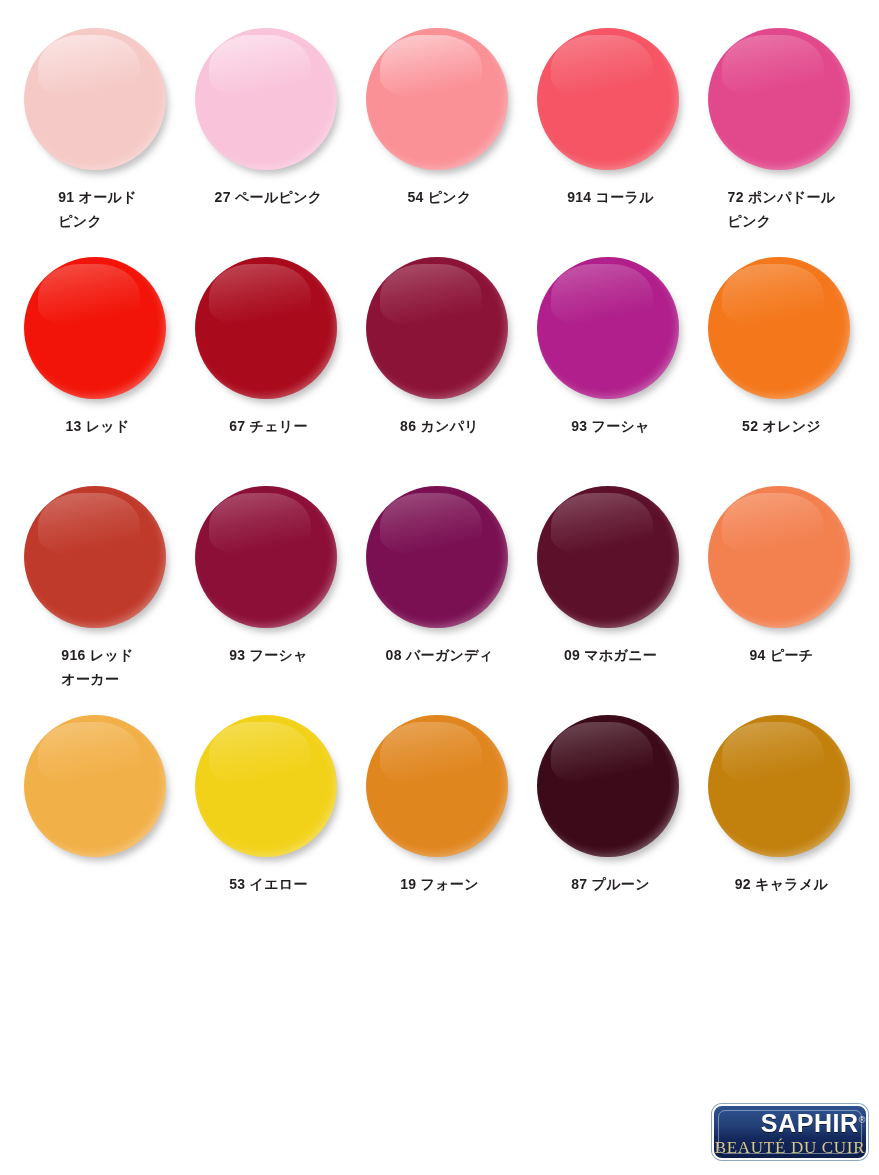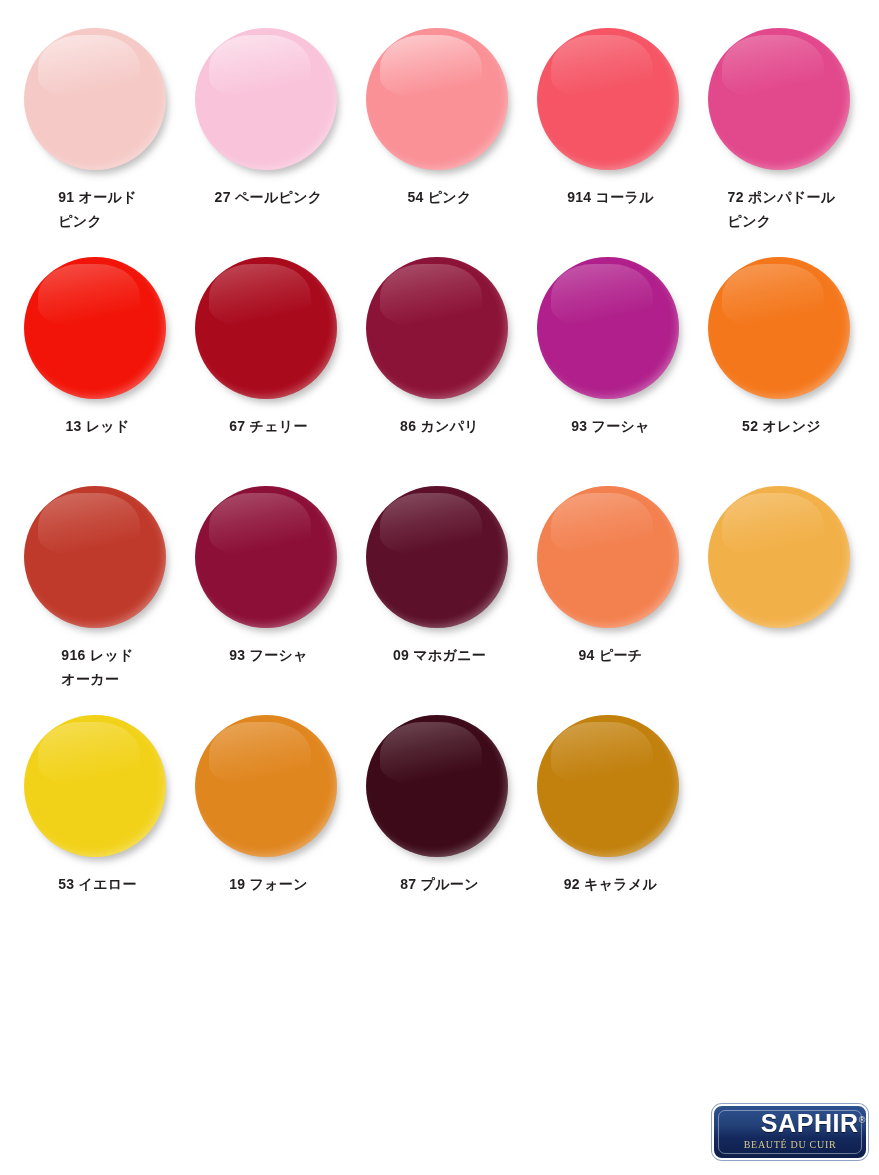--- a/index.html
+++ b/index.html
@@ -131,21 +131,21 @@
     vertical-align: super;
     font-weight: normal;
   }
   .logo-tagline {
     position: absolute;
     left: 0;
     right: 0;
     top: 33px;
     text-align: center;
     color: #d8c88a;
-    font-size: 10px;
+    font-size: 17px;
     letter-spacing: 0.7px;
     font-family: "Liberation Serif", "DejaVu Serif", serif;
     line-height: 1.1;
   }
 </style>
 </head>
 <body>
 
 <div id="swatch-sheet">
   <div class="swatch-grid" id="swatch-grid">
@@ -219,20 +219,26 @@
 オーカー" style="background: rgb(192, 58, 43);"></div>
         </div>
         <div class="swatch-label">916 レッド
 オーカー</div>
       </div>
       <div class="swatch-cell">
         <div class="swatch-disc-wrap">
           <div class="swatch-disc" title="93 フーシャ" style="background: rgb(140, 15, 56);"></div>
         </div>
         <div class="swatch-label">93 フーシャ</div>
+      </div>
+      <div class="swatch-cell">
+        <div class="swatch-disc-wrap">
+          <div class="swatch-disc" title="08 バーガンディ" style="background: rgb(122, 16, 82);"></div>
+        </div>
+        <div class="swatch-label">08 バーガンディ</div>
       </div>
       <div class="swatch-cell">
         <div class="swatch-disc-wrap">
           <div class="swatch-disc" title="09 マホガニー" style="background: rgb(92, 16, 41);"></div>
         </div>
         <div class="swatch-label">09 マホガニー</div>
       </div>
       <div class="swatch-cell">
         <div class="swatch-disc-wrap">
           <div class="swatch-disc" title="94 ピーチ" style="background: rgb(243, 128, 79);"></div>

